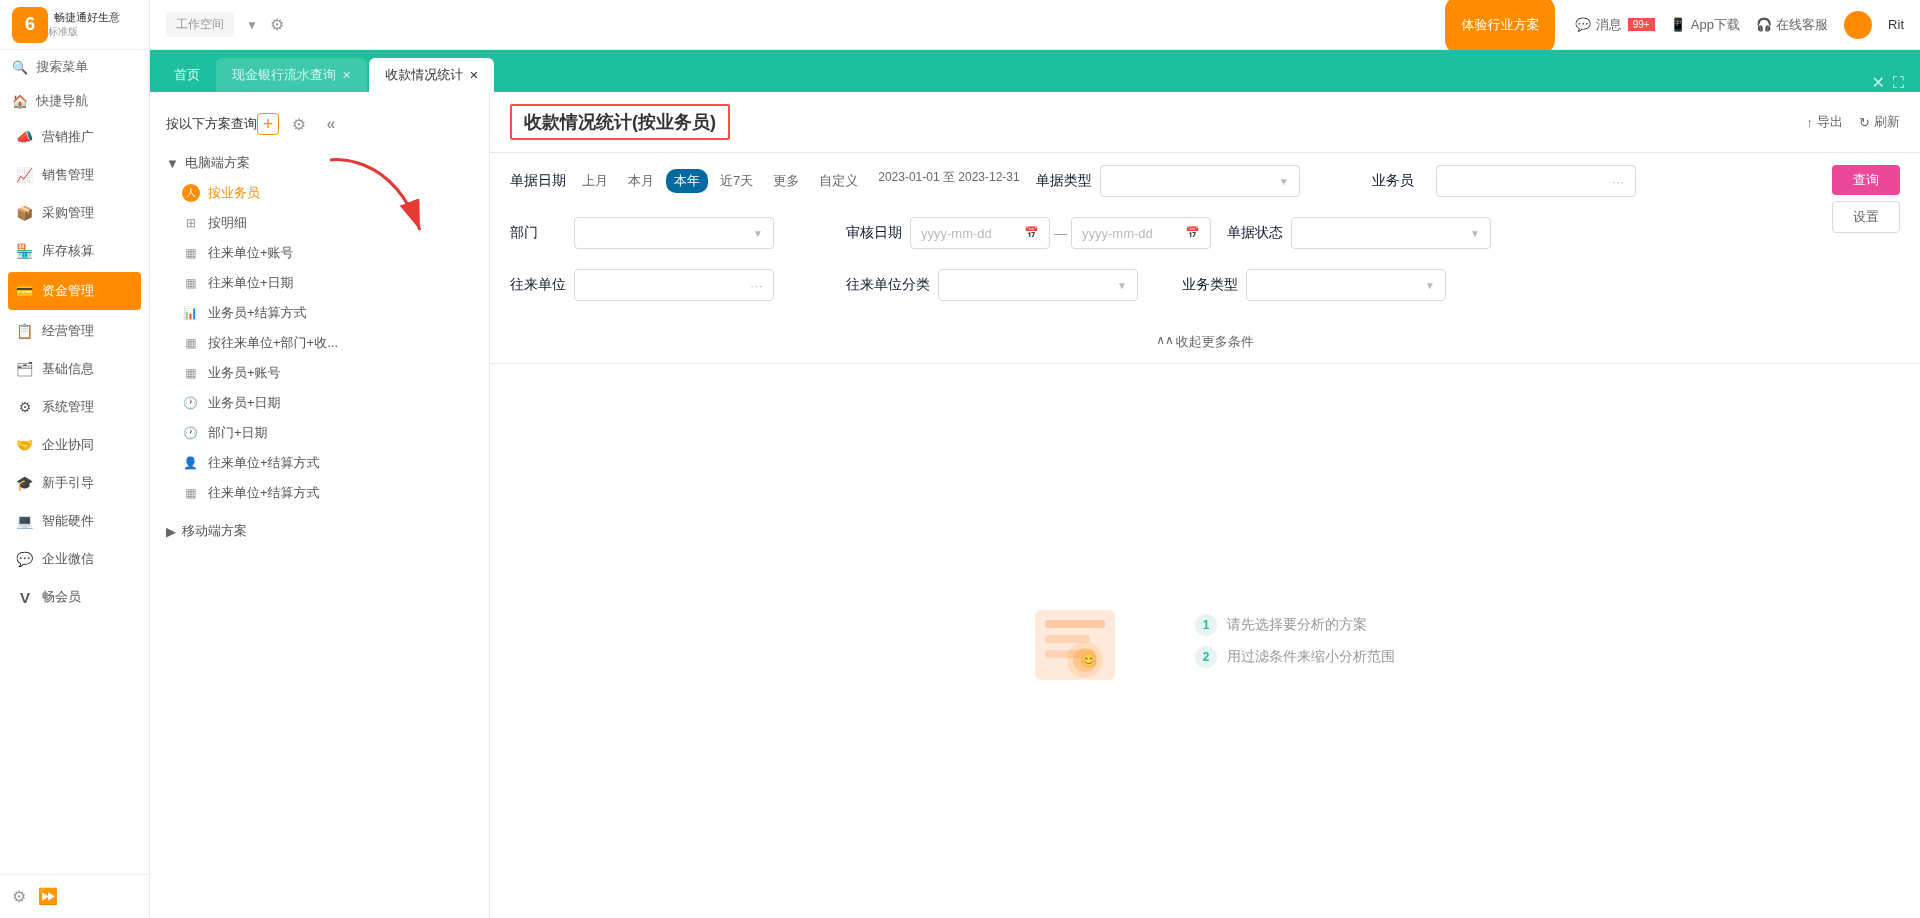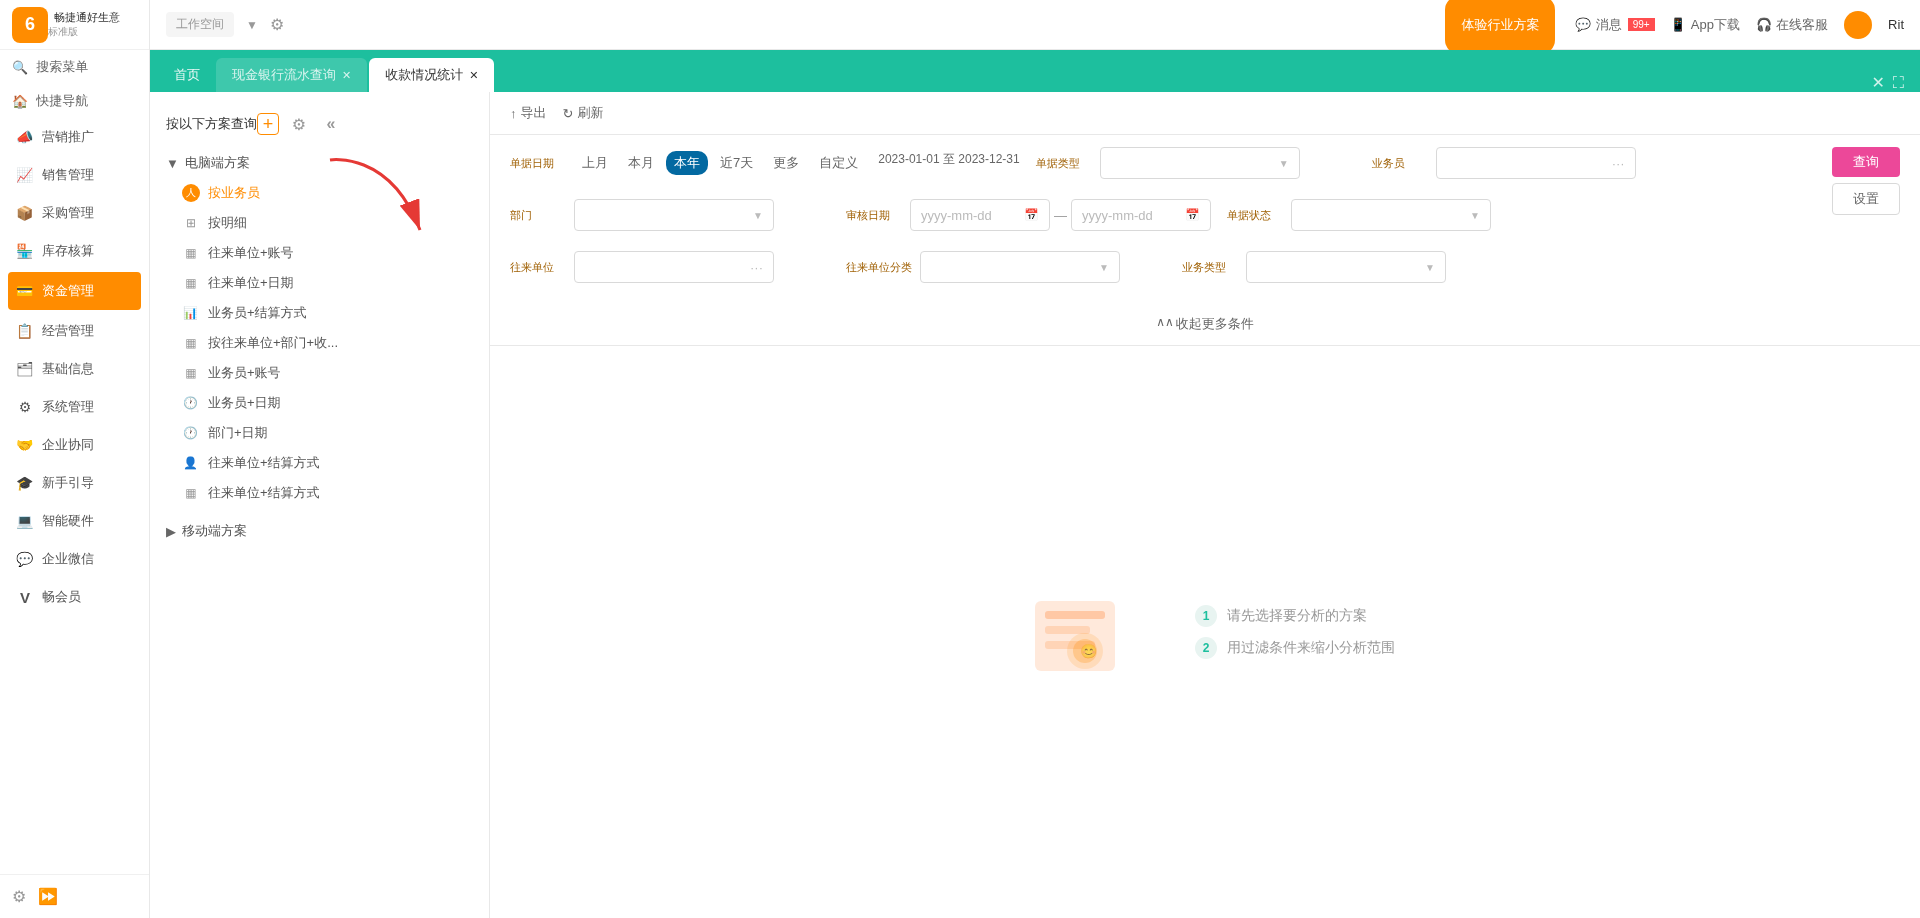--- a/index.html
+++ b/index.html
@@ -53,21 +53,21 @@
     .scheme-item.active { color: #ff8c00; }
     .scheme-item-icon { width: 18px; height: 18px; display: flex; align-items: center; justify-content: center; font-size: 12px; }
     .orange-circle { width: 18px; height: 18px; background: #ff8c00; border-radius: 50%; display: flex; align-items: center; justify-content: center; color: white; font-size: 10px; }
 
     
     .content-area { flex: 1; display: flex; flex-direction: column; overflow: hidden; }
     .page-title { font-size: 18px; font-weight: 600; color: #333; border: 2px solid #ff4d4f; padding: 4px 12px; border-radius: 2px; }
     .action-btn { display: flex; align-items: center; gap: 4px; color: #666; cursor: pointer; font-size: 13px; background: none; border: none; }
     .filter-row { display: flex; align-items: center; gap: 16px; margin-bottom: 10px; flex-wrap: wrap; }
     .filter-item { display: flex; align-items: center; gap: 8px; min-width: 320px; }
-    .filter-label { font-size: 11px; color: #a16207; white-space: nowrap; min-width: 56px; }
+    .filter-label { font-size: 14px; color: #0f172a; white-space: nowrap; min-width: 56px; }
     .filter-control { flex: 1; }
     .date-tabs { display: flex; gap: 4px; align-items: flex-start; font-size: 13px; }
     .date-tab { padding: 3px 8px; cursor: pointer; color: #666; border-radius: 3px; }
     .date-tab.active { background: #0369a1; color: white; border-radius: 10px; }
     .date-range { color: #666; font-size: 12px; margin-left: 8px; }
     .select-control { height: 32px; border: 1px solid #d9d9d9; border-radius: 4px; display: flex; align-items: center; justify-content: space-between; padding: 0 10px; min-width: 200px; cursor: pointer; color: #999; font-size: 13px; background: #fff; }
     .select-arrow { color: #bbb; font-size: 10px; }
     .input-group { display: flex; align-items: center; gap: 4px; }
     .date-input { height: 32px; border: 1px solid #d9d9d9; border-radius: 4px; padding: 0 10px; min-width: 140px; color: #999; font-size: 13px; display: flex; align-items: center; justify-content: space-between; }
     .date-sep { color: #999; }
@@ -301,20 +301,23 @@
         <div class="scheme-group-header">
           <span style="color:#666">▶</span>
           <span>移动端方案</span>
         </div>
       </div>
     </div>
 
     <div class="content-area">
 
       <div class="page-header-section">
+        <div class="page-title-wrap">
+          <span class="page-title">收款情况统计(按业务员)</span>
+        </div>
         <div class="page-header-actions">
           <button class="action-btn">
             <span>↑</span>
             <span>导出</span>
           </button>
           <button class="action-btn">
             <span>↻</span>
             <span>刷新</span>
           </button>
         </div>

